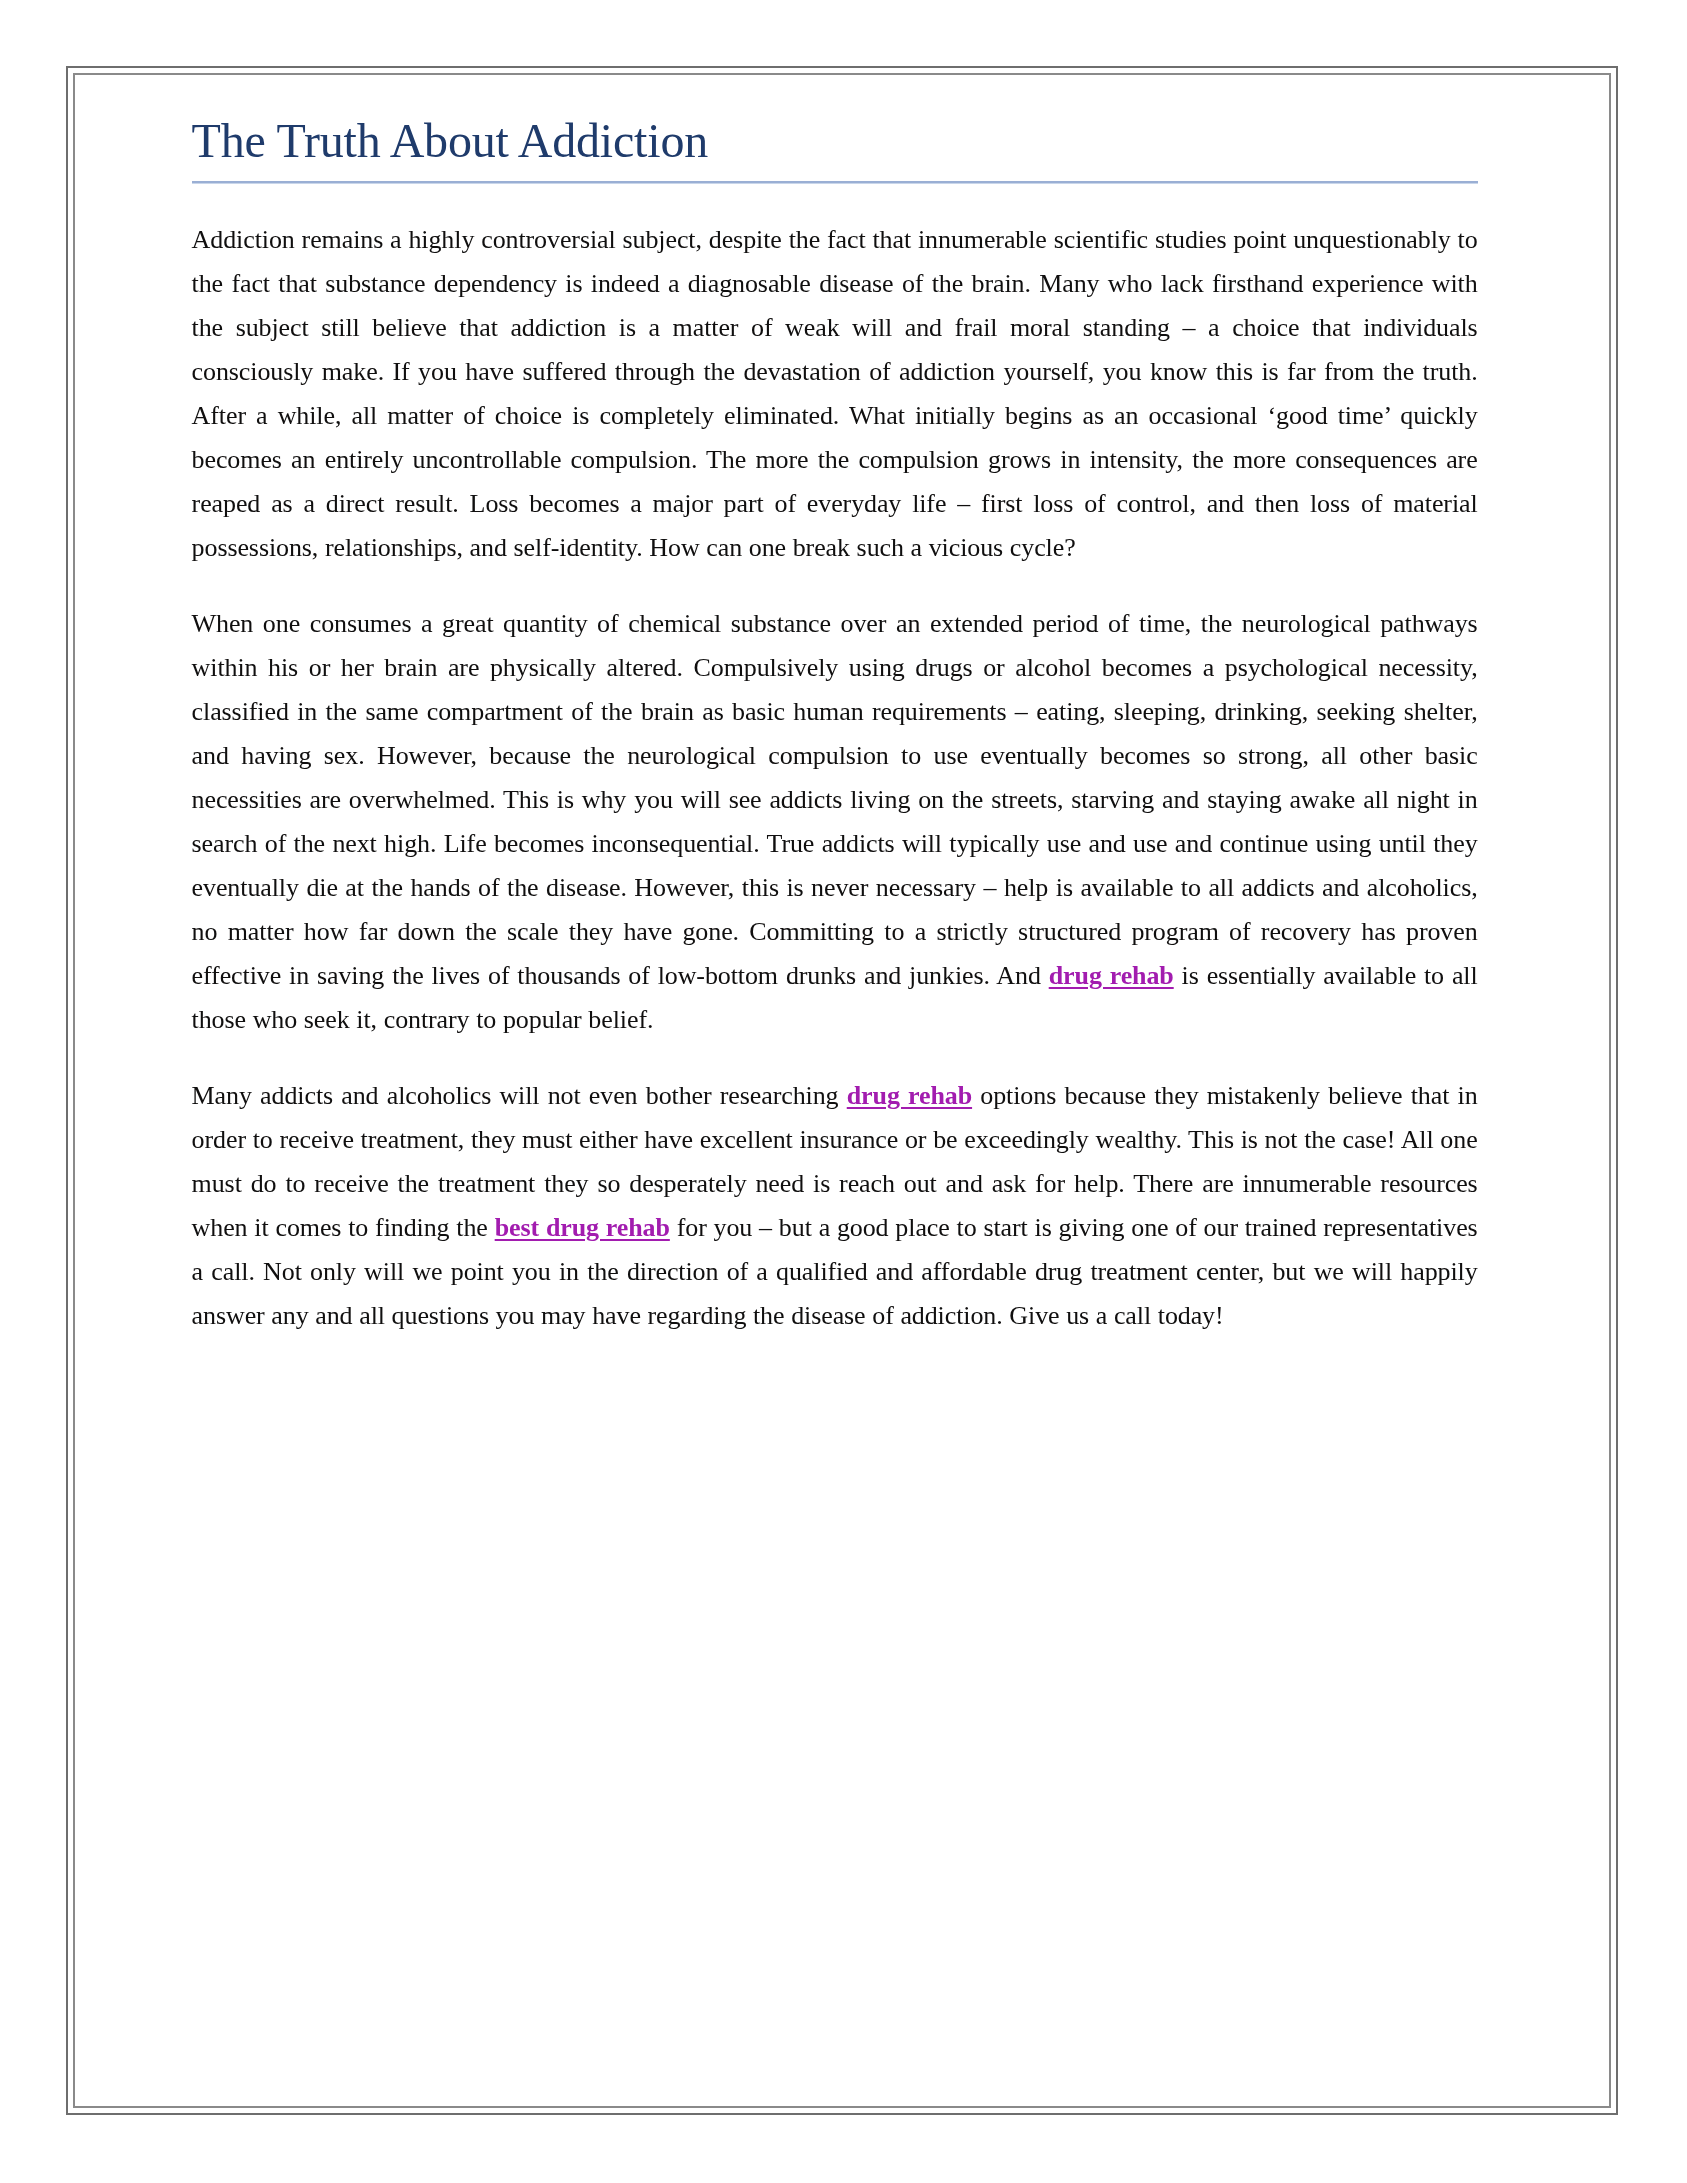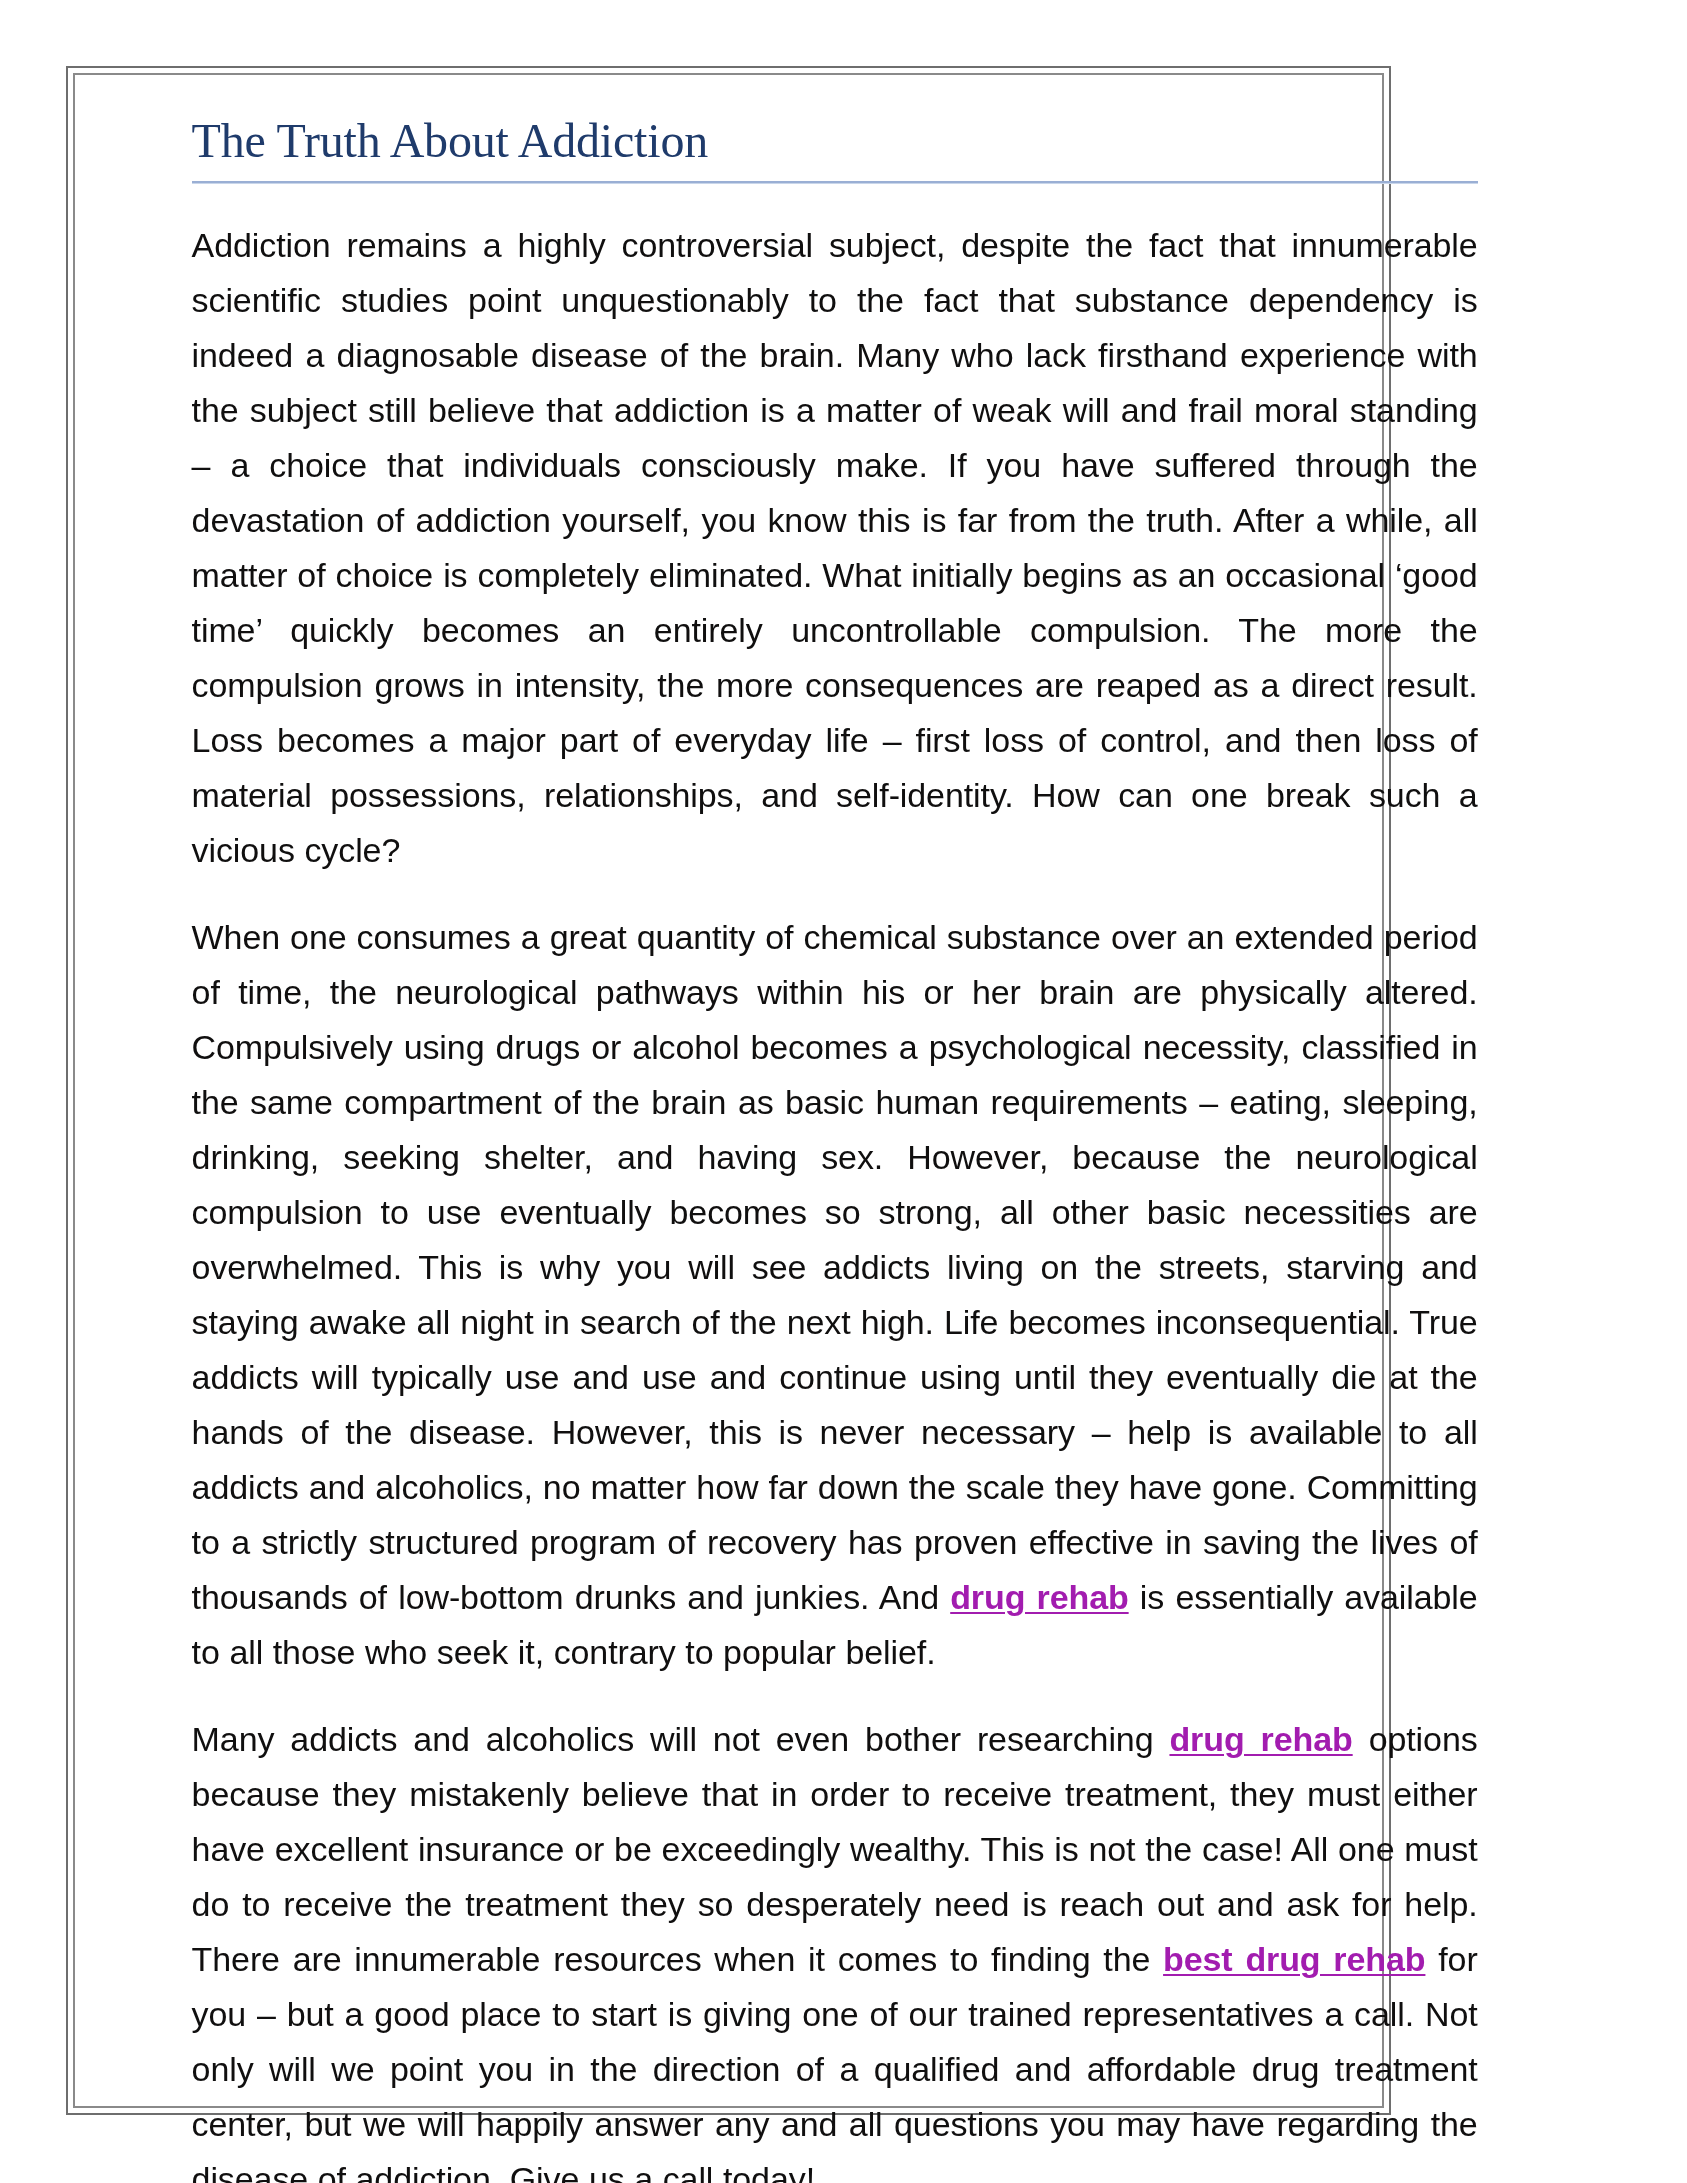--- a/index.html
+++ b/index.html
@@ -12,21 +12,21 @@
     height: 2183px;
     font-family: "Liberation Sans", sans-serif;
     -webkit-font-smoothing: antialiased;
   }
 
   
   .page {
     position: absolute;
     left: 66px;
     top: 66px;
-    width: 1325px;
+    width: 1552px;
     height: 2049px;
     box-sizing: border-box;
     border: 2px solid #6e6e6e;
     background: #ffffff;
   }
   .page-inner {
     position: absolute;
     left: 4.6px;
     top: 4.6px;
     right: 4.6px;
@@ -62,23 +62,23 @@
     border-bottom: 1.3px solid #c9d6ea;
     margin: 12px 0 0 0;
     width: 100%;
   }
 
   
   .body-block {
     margin-top: 34px;
   }
   p.para {
-    font-family: Liberation Sans, sans-serif;
-    font-size: 34px;
-    line-height: 55px;
+    font-family: Liberation Serif, serif;
+    font-size: 26px;
+    line-height: 44px;
     color: #100f0f;
     text-align: justify;
     text-justify: inter-word;
     margin: 0 0 32px 0;
     letter-spacing: -0.1px;
     word-spacing: 0.3px;
     font-stretch: condensed;
   }
   p.para:last-child { margin-bottom: 0; }
 

